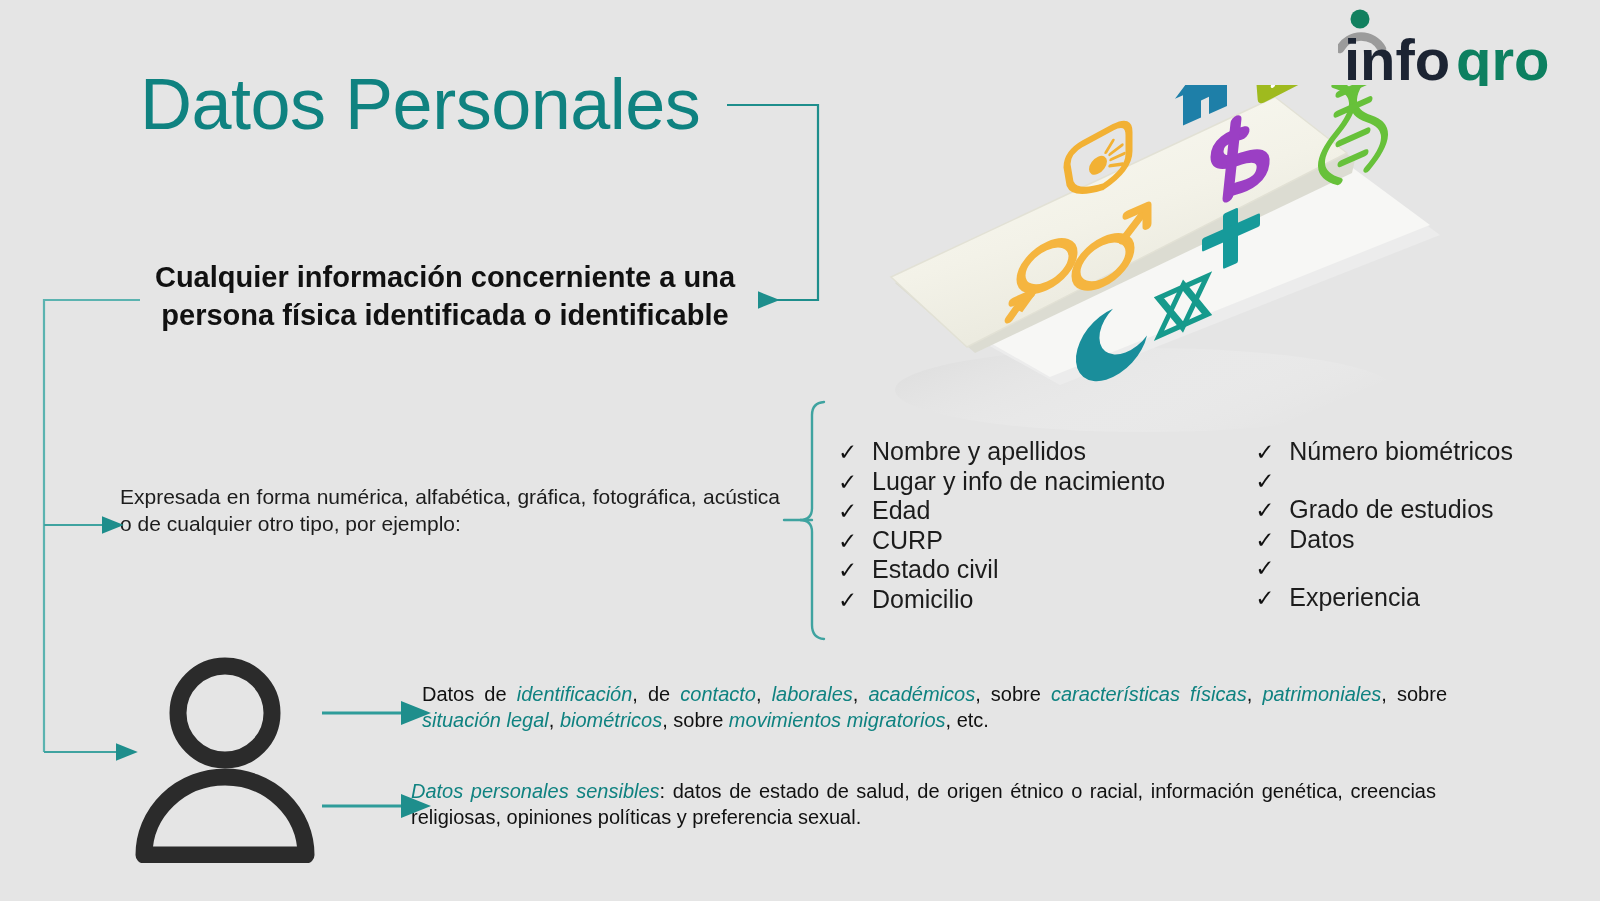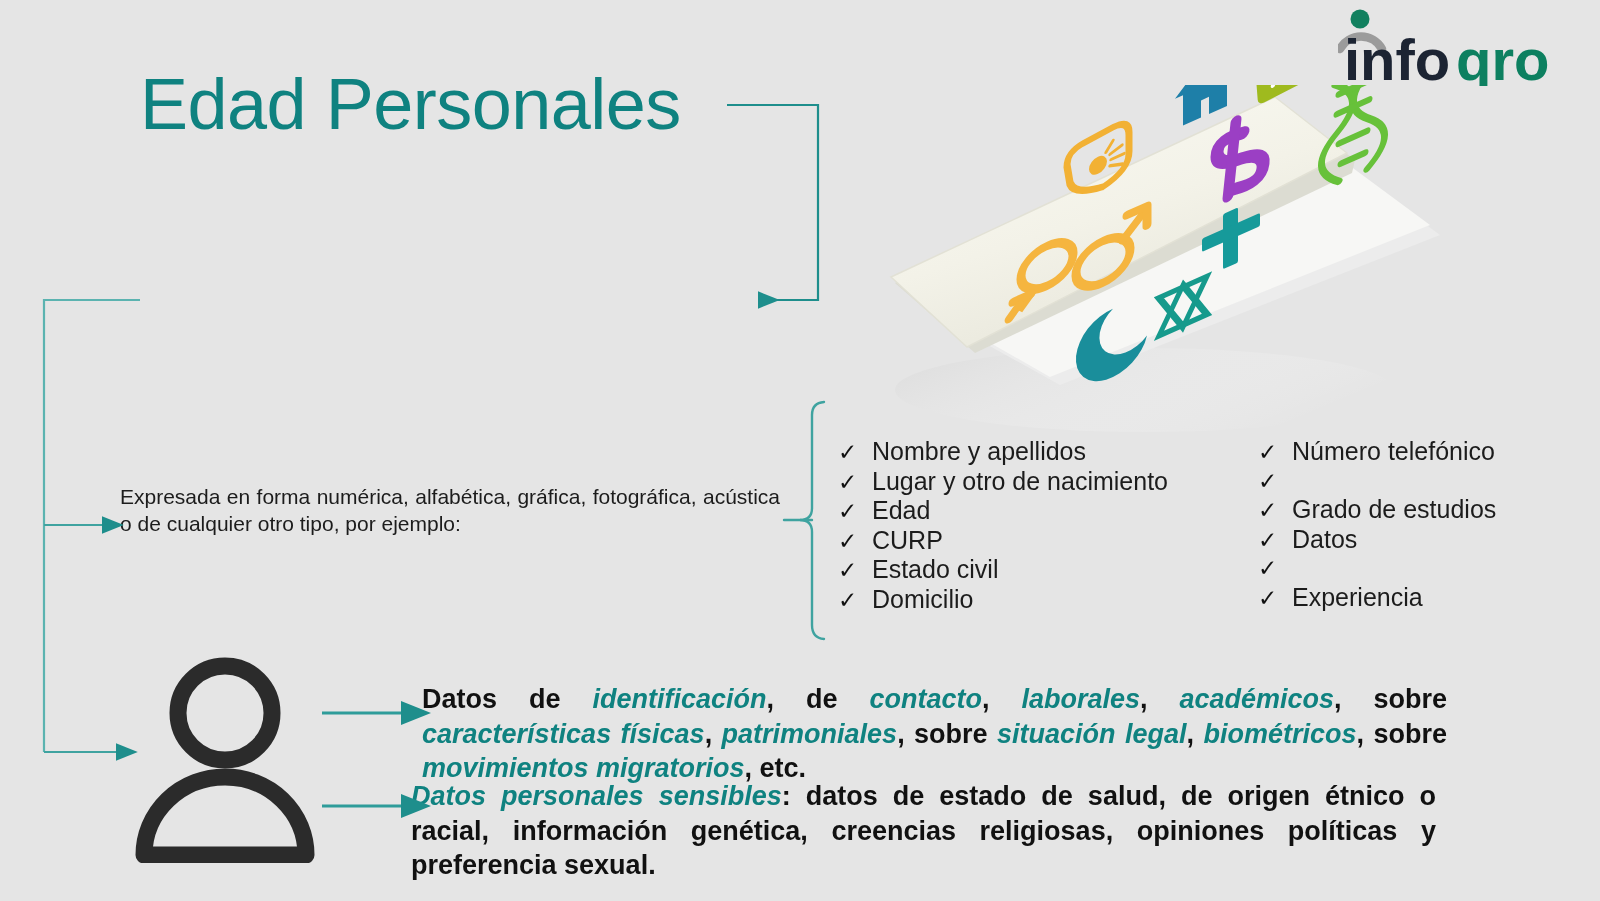--- a/index.html
+++ b/index.html
@@ -87,22 +87,22 @@
   .check-mark {
     width: 34px;
     flex: 0 0 34px;
     font-size: 23px;
     color: #111111;
   }
 
   
   .bottom-par {
     position: absolute;
-    font-size: 27px;
-    font-weight: bold;
+    font-size: 20px;
+    font-weight: normal;
     line-height: 1.28;
     text-align: justify;
     color: #111111;
   }
   #par-tipos { left: 422px; top: 682px; width: 1025px; }
   #par-sensibles { left: 411px; top: 779px; width: 1025px; }
   .hl {
     color: #0F8280;
     font-style: italic;
   }
@@ -143,34 +143,35 @@
 
       <circle cx="22" cy="11" r="9.5" fill="#12805F"></circle>
 
       <path d="M2 41 A24 24 0 0 1 44 41" fill="none" stroke="#9B9B9B" stroke-width="8.5" stroke-linecap="round"></path>
       <text x="6" y="72" font-family="'Liberation Sans', sans-serif" font-size="58" font-weight="bold" fill="#1C2433">info</text>
       <text x="118" y="72" font-family="'Liberation Sans', sans-serif" font-size="58" font-weight="bold" fill="#0D8060">qro</text>
     </svg>
     
   </div>
 
-  <div id="title">Edad Personales</div>
-
+  <div id="title">Datos Personales</div>
+
+  <div id="definition">Cualquier información concerniente a una persona física identificada o identificable</div>
 
   <div id="expressed">Expresada en forma numérica, alfabética, gráfica, fotográfica, acústica o de cualquier otro tipo, por ejemplo:</div>
 
   <div id="checklist">
     <div class="check-col">
       <div class="check-item">
         <span class="check-mark">✓</span>
         <span>Nombre y apellidos</span>
       </div>
       <div class="check-item">
         <span class="check-mark">✓</span>
-        <span>Lugar y otro de nacimiento</span>
+        <span>Lugar y info de nacimiento</span>
       </div>
       <div class="check-item">
         <span class="check-mark">✓</span>
         <span>Edad</span>
       </div>
       <div class="check-item">
         <span class="check-mark">✓</span>
         <span>CURP</span>
       </div>
       <div class="check-item">
@@ -178,21 +179,21 @@
         <span>Estado civil</span>
       </div>
       <div class="check-item">
         <span class="check-mark">✓</span>
         <span>Domicilio</span>
       </div>
     </div>
     <div class="check-col">
       <div class="check-item">
         <span class="check-mark">✓</span>
-        <span>Número telefónico</span>
+        <span>Número biométricos</span>
       </div>
       <div class="check-item">
         <span class="check-mark">✓</span>
       </div>
       <div class="check-item">
         <span class="check-mark">✓</span>
         <span>Grado de estudios</span>
       </div>
       <div class="check-item">
         <span class="check-mark">✓</span>

